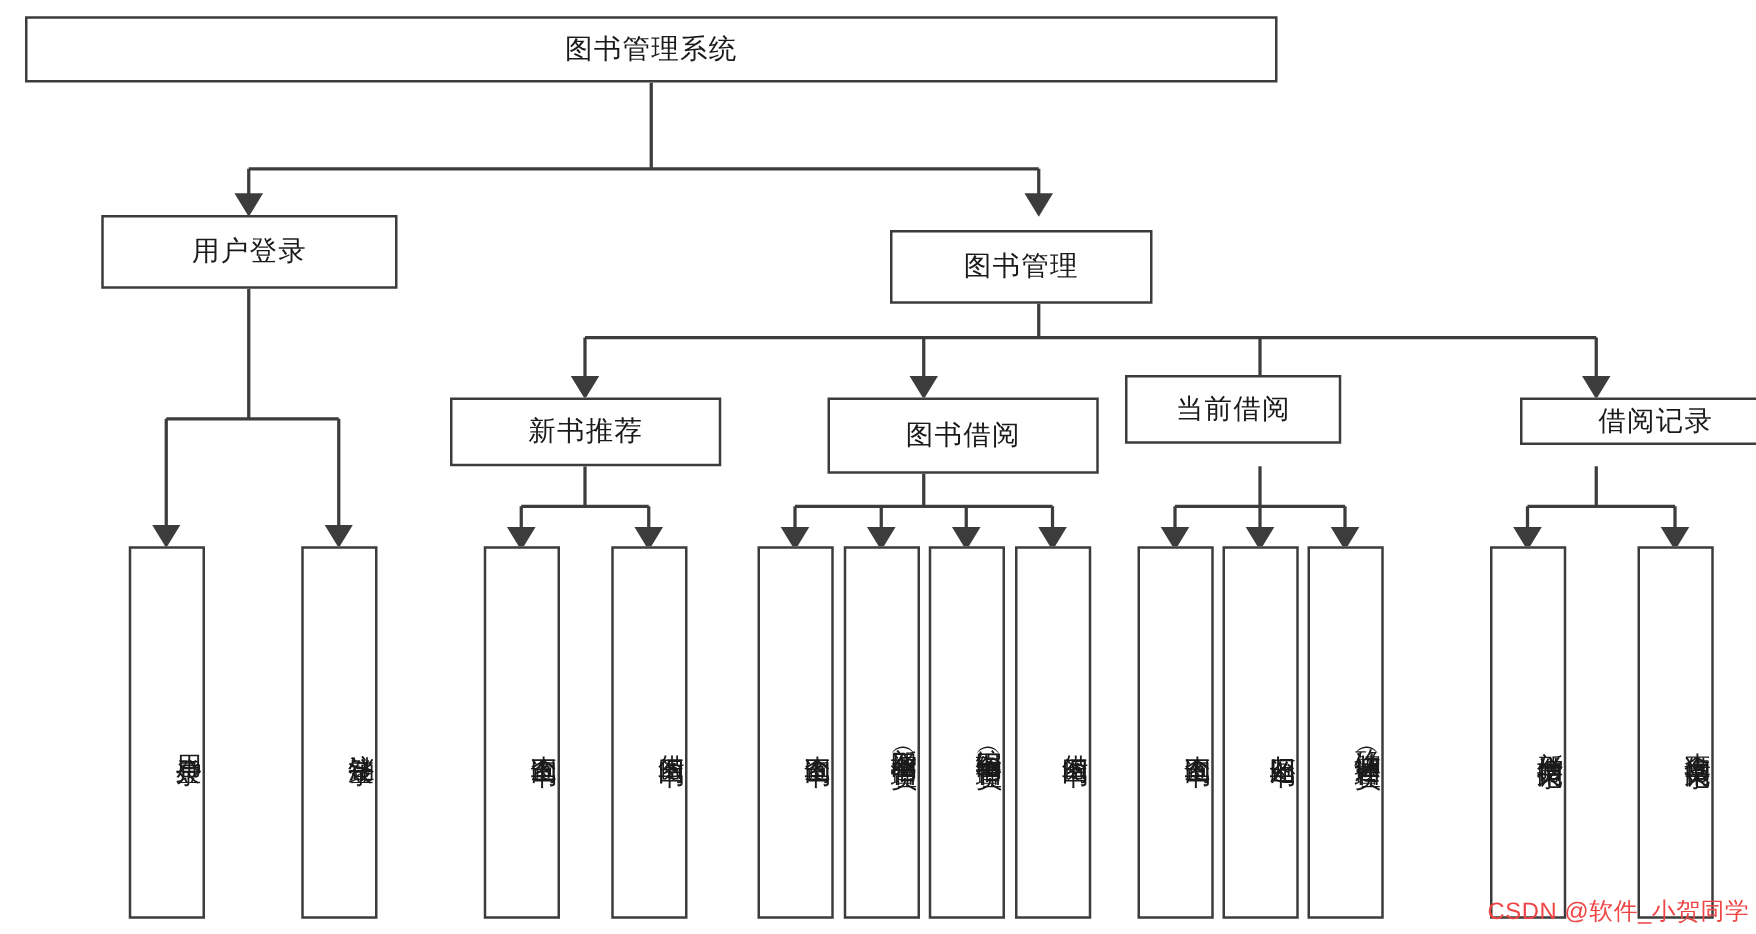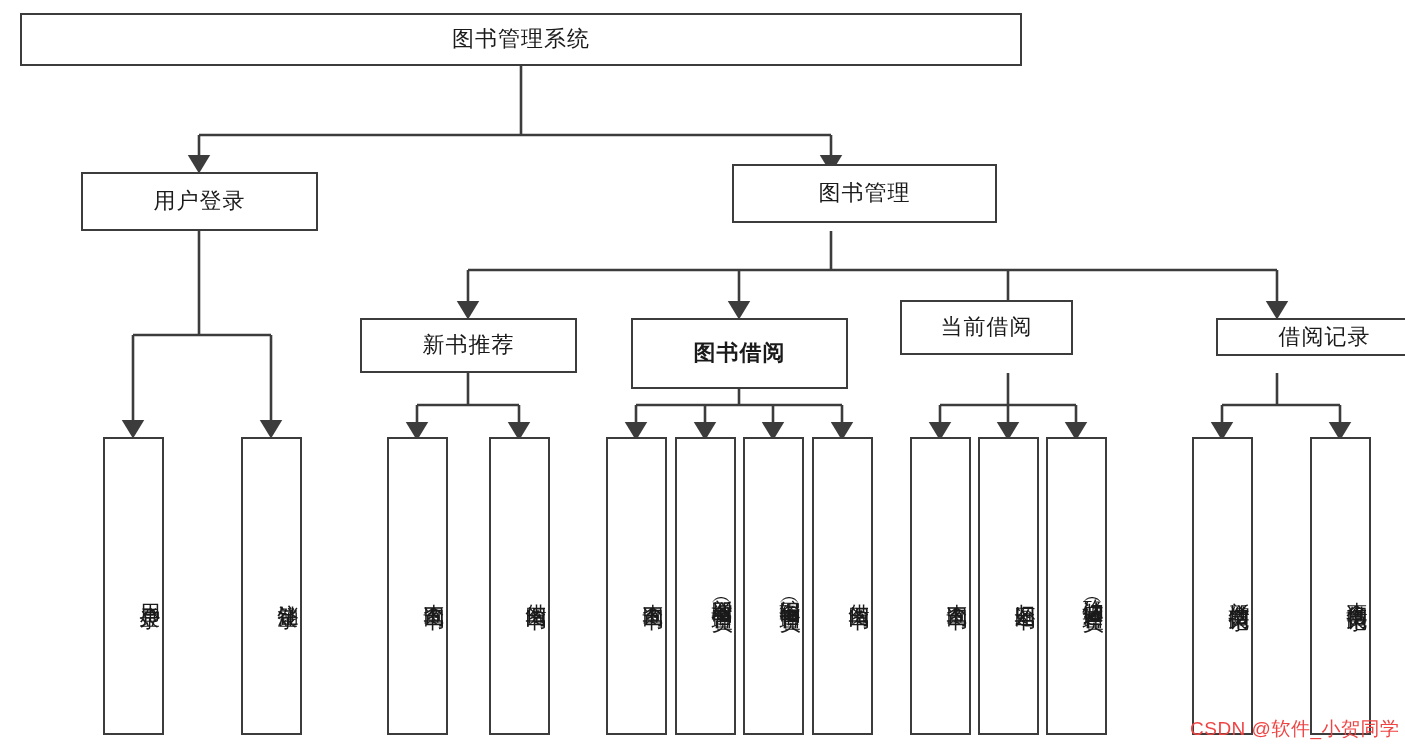--- a/index.html
+++ b/index.html
@@ -124,29 +124,29 @@
   </svg>
 
   <div class="node horizontal" style="left:20px; top:13px; width:1002px; height:53px;">
     <span>图书管理系统</span>
   </div>
 
   <div class="node horizontal" style="left:81px; top:172px; width:237px; height:59px;">
     <span>用户登录</span>
   </div>
 
-  <div class="node horizontal" style="left:712px; top:164px; width:265px; height:59px;margin-left:20px;">
+  <div class="node horizontal" style="left:712px; top:184px; width:210px; height:59px;">
     <span>图书管理</span>
   </div>
 
   <div class="node horizontal" style="left:360px; top:318px; width:217px; height:55px;text-align:right;">
     <span>新书推荐</span>
   </div>
 
-  <div class="node horizontal" style="left:631px; top:318px; width:217px; height:71px;font-weight:bold;">
+  <div class="node horizontal" style="left:662px; top:318px; width:217px; height:61px;">
     <span>图书借阅</span>
   </div>
 
   <div class="node horizontal" style="left:900px; top:300px; width:173px; height:55px;">
     <span>当前借阅</span>
   </div>
 
   <div class="node horizontal" style="left:1216px; top:318px; width:217px; height:38px;">
     <span>借阅记录</span>
   </div>

